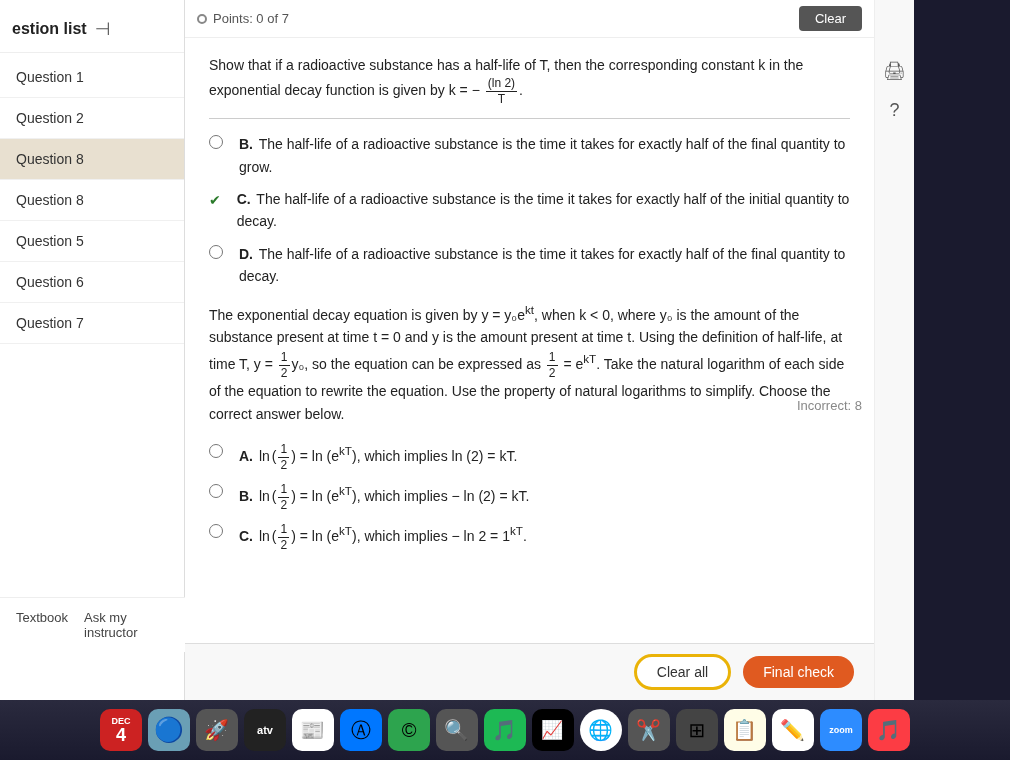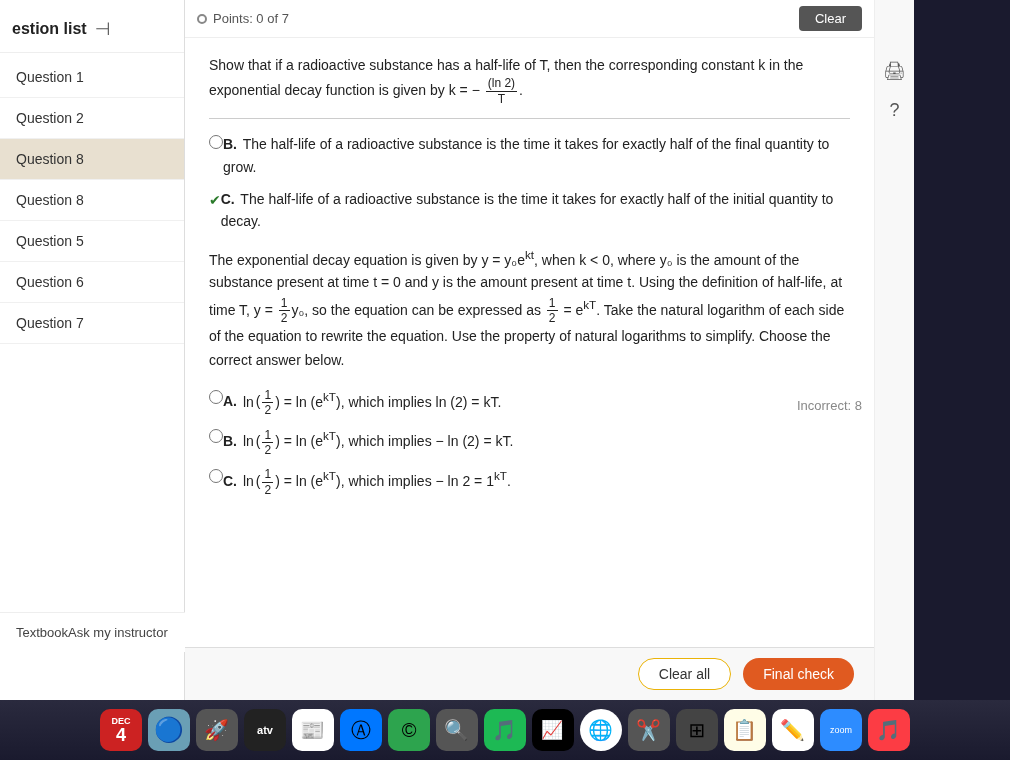--- a/index.html
+++ b/index.html
@@ -62,20 +62,21 @@
       background: #e8e0d0;
       font-weight: 500;
     }
 
     .sidebar-footer {
       position: absolute;
       bottom: 48px;
       left: 0;
       width: 185px;
       display: flex;
+      gap: 16px;
       padding: 12px 16px;
       border-top: 1px solid #eee;
       background: #fff;
     }
 
     .sidebar-footer-link {
       font-size: 13px;
       color: #444;
       cursor: pointer;
       text-decoration: none;
@@ -134,21 +135,21 @@
 
     .separator {
       border: none;
       border-top: 1px solid #ccc;
       margin: 10px 0 14px;
     }
 
     .answer-option {
       display: flex;
       align-items: flex-start;
-      gap: 0;
+      gap: 16px;
       margin-bottom: 10px;
       font-size: 14px;
       color: #222;
       cursor: pointer;
     }
 
     .radio-input {
       margin-top: 2px;
       cursor: pointer;
       width: 14px;
@@ -192,21 +193,21 @@
       justify-content: flex-end;
       align-items: center;
       padding: 10px 20px;
       border-top: 1px solid #ddd;
       background: #f8f8f8;
       gap: 12px;
     }
 
     .clear-all-button {
       background: white;
-      border: 1px solid #eab308;
+      border: 3px solid #eab308;
       color: #333;
       padding: 7px 20px;
       border-radius: 20px;
       font-size: 14px;
       cursor: pointer;
     }
 
     .final-check-button {
       background: #e05a20;
       color: white;
@@ -358,20 +359,27 @@
         </div>
 
         <div class="answer-option">
           <span class="checked-icon">✔</span>
           <span>
             <span class="option-label">C.</span>
             The half-life of a radioactive substance is the time it takes for exactly half of the initial quantity to decay.
           </span>
         </div>
 
+        <div class="answer-option">
+          <input type="radio" class="radio-input" name="partA" style="">
+          <span>
+            <span class="option-label">D.</span>
+            The half-life of a radioactive substance is the time it takes for exactly half of the final quantity to decay.
+          </span>
+        </div>
 
         <div class="explanation-block">
           The exponential decay equation is given by y = y₀e<sup>kt</sup>, when k &lt; 0, where y₀ is the amount of the substance present at time t = 0 and y is the amount present at time t. Using the definition of half-life, at time T, y =
           <span class="fraction">
               <span class="num">1</span>
               <span class="den">2</span>
             </span>y₀, so the equation can be expressed as
           <span class="fraction">
               <span class="num">1</span>
               <span class="den">2</span>
@@ -442,15 +450,15 @@
   <div class="dock-item" style="background:#0077ff; border-radius:10px; font-size:20px;">Ⓐ</div>
   <div class="dock-item" style="background:#2da44e; border-radius:10px; font-size:20px;">©</div>
   <div class="dock-item" style="background:#555; border-radius:10px; font-size:20px;">🔍</div>
   <div class="dock-item" style="background:#1db954; border-radius:10px; font-size:20px;">🎵</div>
   <div class="dock-item" style="background:#000; border-radius:10px; font-size:18px; color:lime;">📈</div>
   <div class="dock-item" style="background:#fff; border-radius:50%; font-size:20px;">🌐</div>
   <div class="dock-item" style="background:#555; border-radius:10px; font-size:20px;">✂️</div>
   <div class="dock-item" style="background:#444; border-radius:10px; font-size:20px;">⊞</div>
   <div class="dock-item" style="background:#fffde7; border-radius:10px; font-size:20px;">📋</div>
   <div class="dock-item" style="background:#fff; border-radius:10px; font-size:20px;">✏️</div>
-  <div class="dock-item" style="background:#2d8cff; border-radius:10px; color:white; font-size:9px; font-weight:400; text-align:center;">zoom</div>
+  <div class="dock-item" style="background:#2d8cff; border-radius:10px; color:white; font-size:9px; font-weight:700; text-align:center;">zoom</div>
   <div class="dock-item" style="background:#fc3c44; border-radius:10px; font-size:20px;">🎵</div>
 </div>
 
 </body></html>

